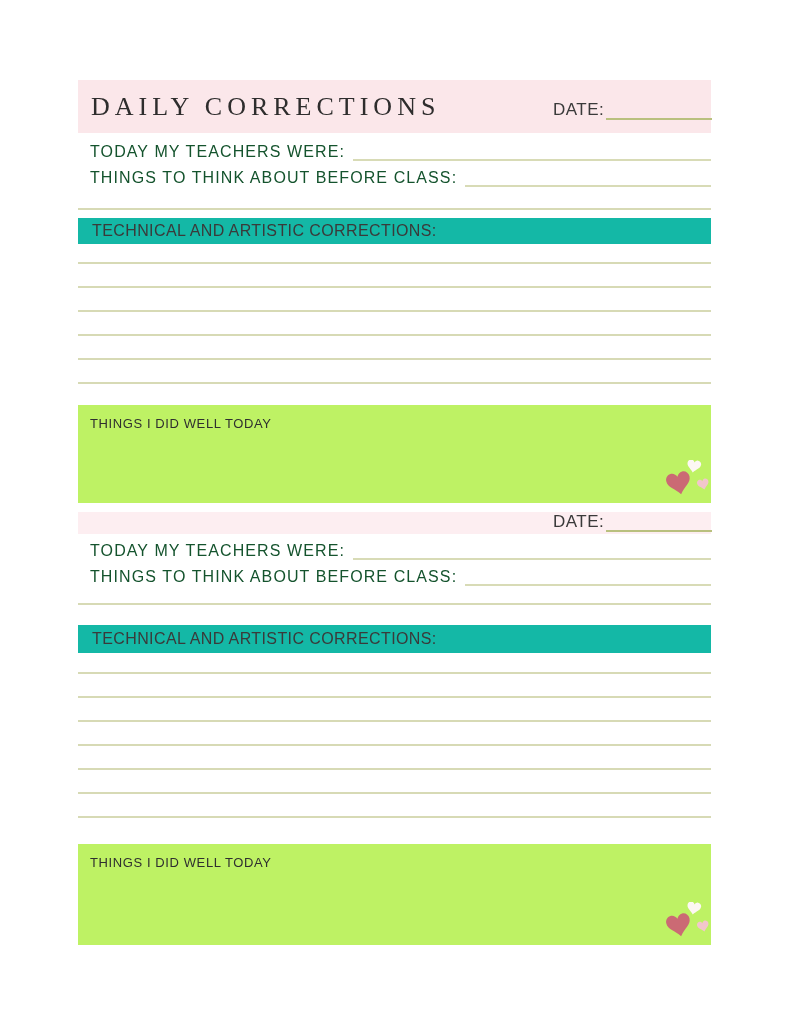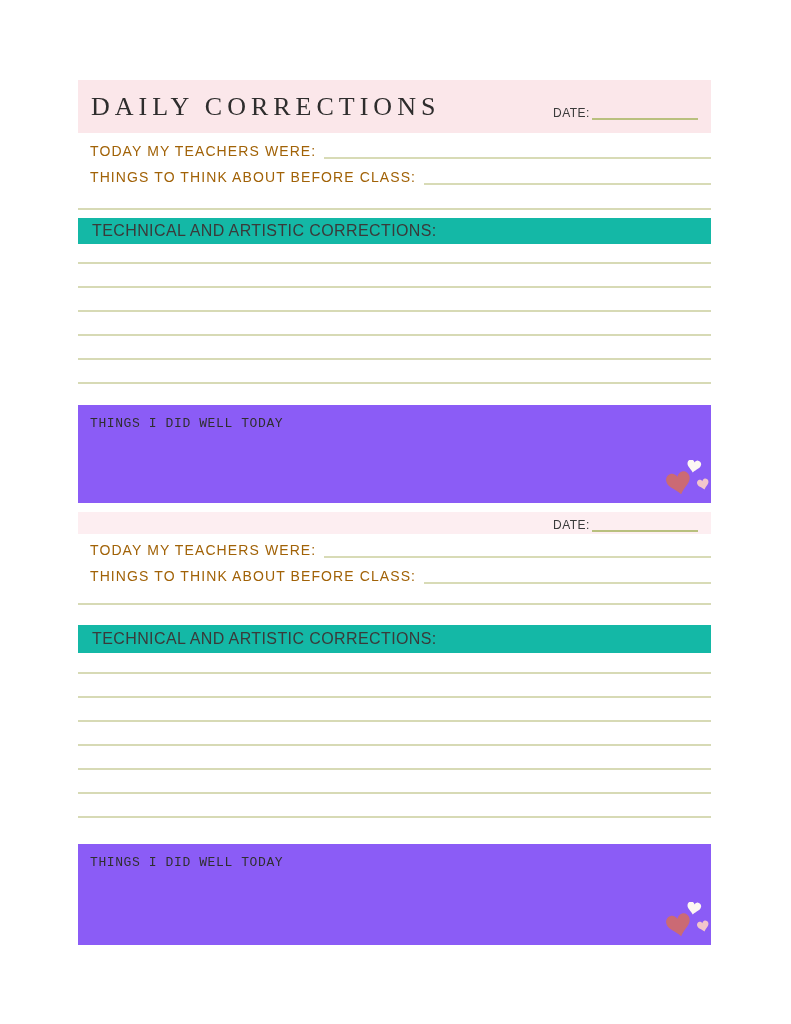--- a/index.html
+++ b/index.html
@@ -12,42 +12,42 @@
     position:absolute; left:78px; top:80px; width:633px; height:53px;
     background:#fbe7ea;
   }
   .title {
     position:absolute; left:13px; top:50%; transform:translateY(-50%);
     font-family:"Liberation Serif", serif; font-weight:400;
     font-size:26px; letter-spacing:5px; color:#2e2d2d; white-space:nowrap;
   }
   .date-group { position:absolute; left:475px; display:flex; align-items:flex-end; }
   .header .date-group { bottom:13px; }
-  .date-label { font-size:12px; letter-spacing:.5px; color:#3a3a3a; }
+  .date-label { font-size:17px; letter-spacing:.5px; color:#3a3a3a; }
   .date-line { width:106px; height:14px; border-bottom:2px solid #b9c07e; margin-left:2px; }
   
   .field-row {
     position:absolute; left:90px; width:621px;
     display:flex; align-items:flex-end;
   }
-  .field-label { font-size:14px; letter-spacing:1.1px; color:#a16207; white-space:nowrap; }
+  .field-label { font-size:16px; letter-spacing:1.1px; color:#14532d; white-space:nowrap; }
   .fill-line { flex:1; height:13px; border-bottom:2px solid #d8dbb6; margin-left:8px; }
   
   .rule { position:absolute; left:78px; width:633px; height:0; border-top:2px solid #d7dab5; }
   
   .banner {
     position:absolute; left:78px; width:633px; background:#14b8a6;
     display:flex; align-items:center; padding-left:14px; box-sizing:border-box;
     font-size:16px; letter-spacing:.4px; color:#3a3a3a; font-weight:500;
   }
   
   .datebar { position:absolute; left:78px; width:633px; height:22px; background:#fdeef1; }
   .datebar .date-group { bottom:2px; }
   
-  .green-box { position:absolute; left:78px; width:633px; background:#8b5cf6;font-family:Liberation Mono, monospace; }
+  .green-box { position:absolute; left:78px; width:633px; background:#bef264; }
   .box-label { position:absolute; left:12px; top:11px; font-size:13px; letter-spacing:.6px; color:#2f2f2f; }
   .hearts { position:absolute; right:1px; bottom:3px; width:46px; height:40px; }
 </style>
 </head>
 <body>
 
 <div class="page">
 
   <div class="header">
     <div class="title">DAILY CORRECTIONS</div>

